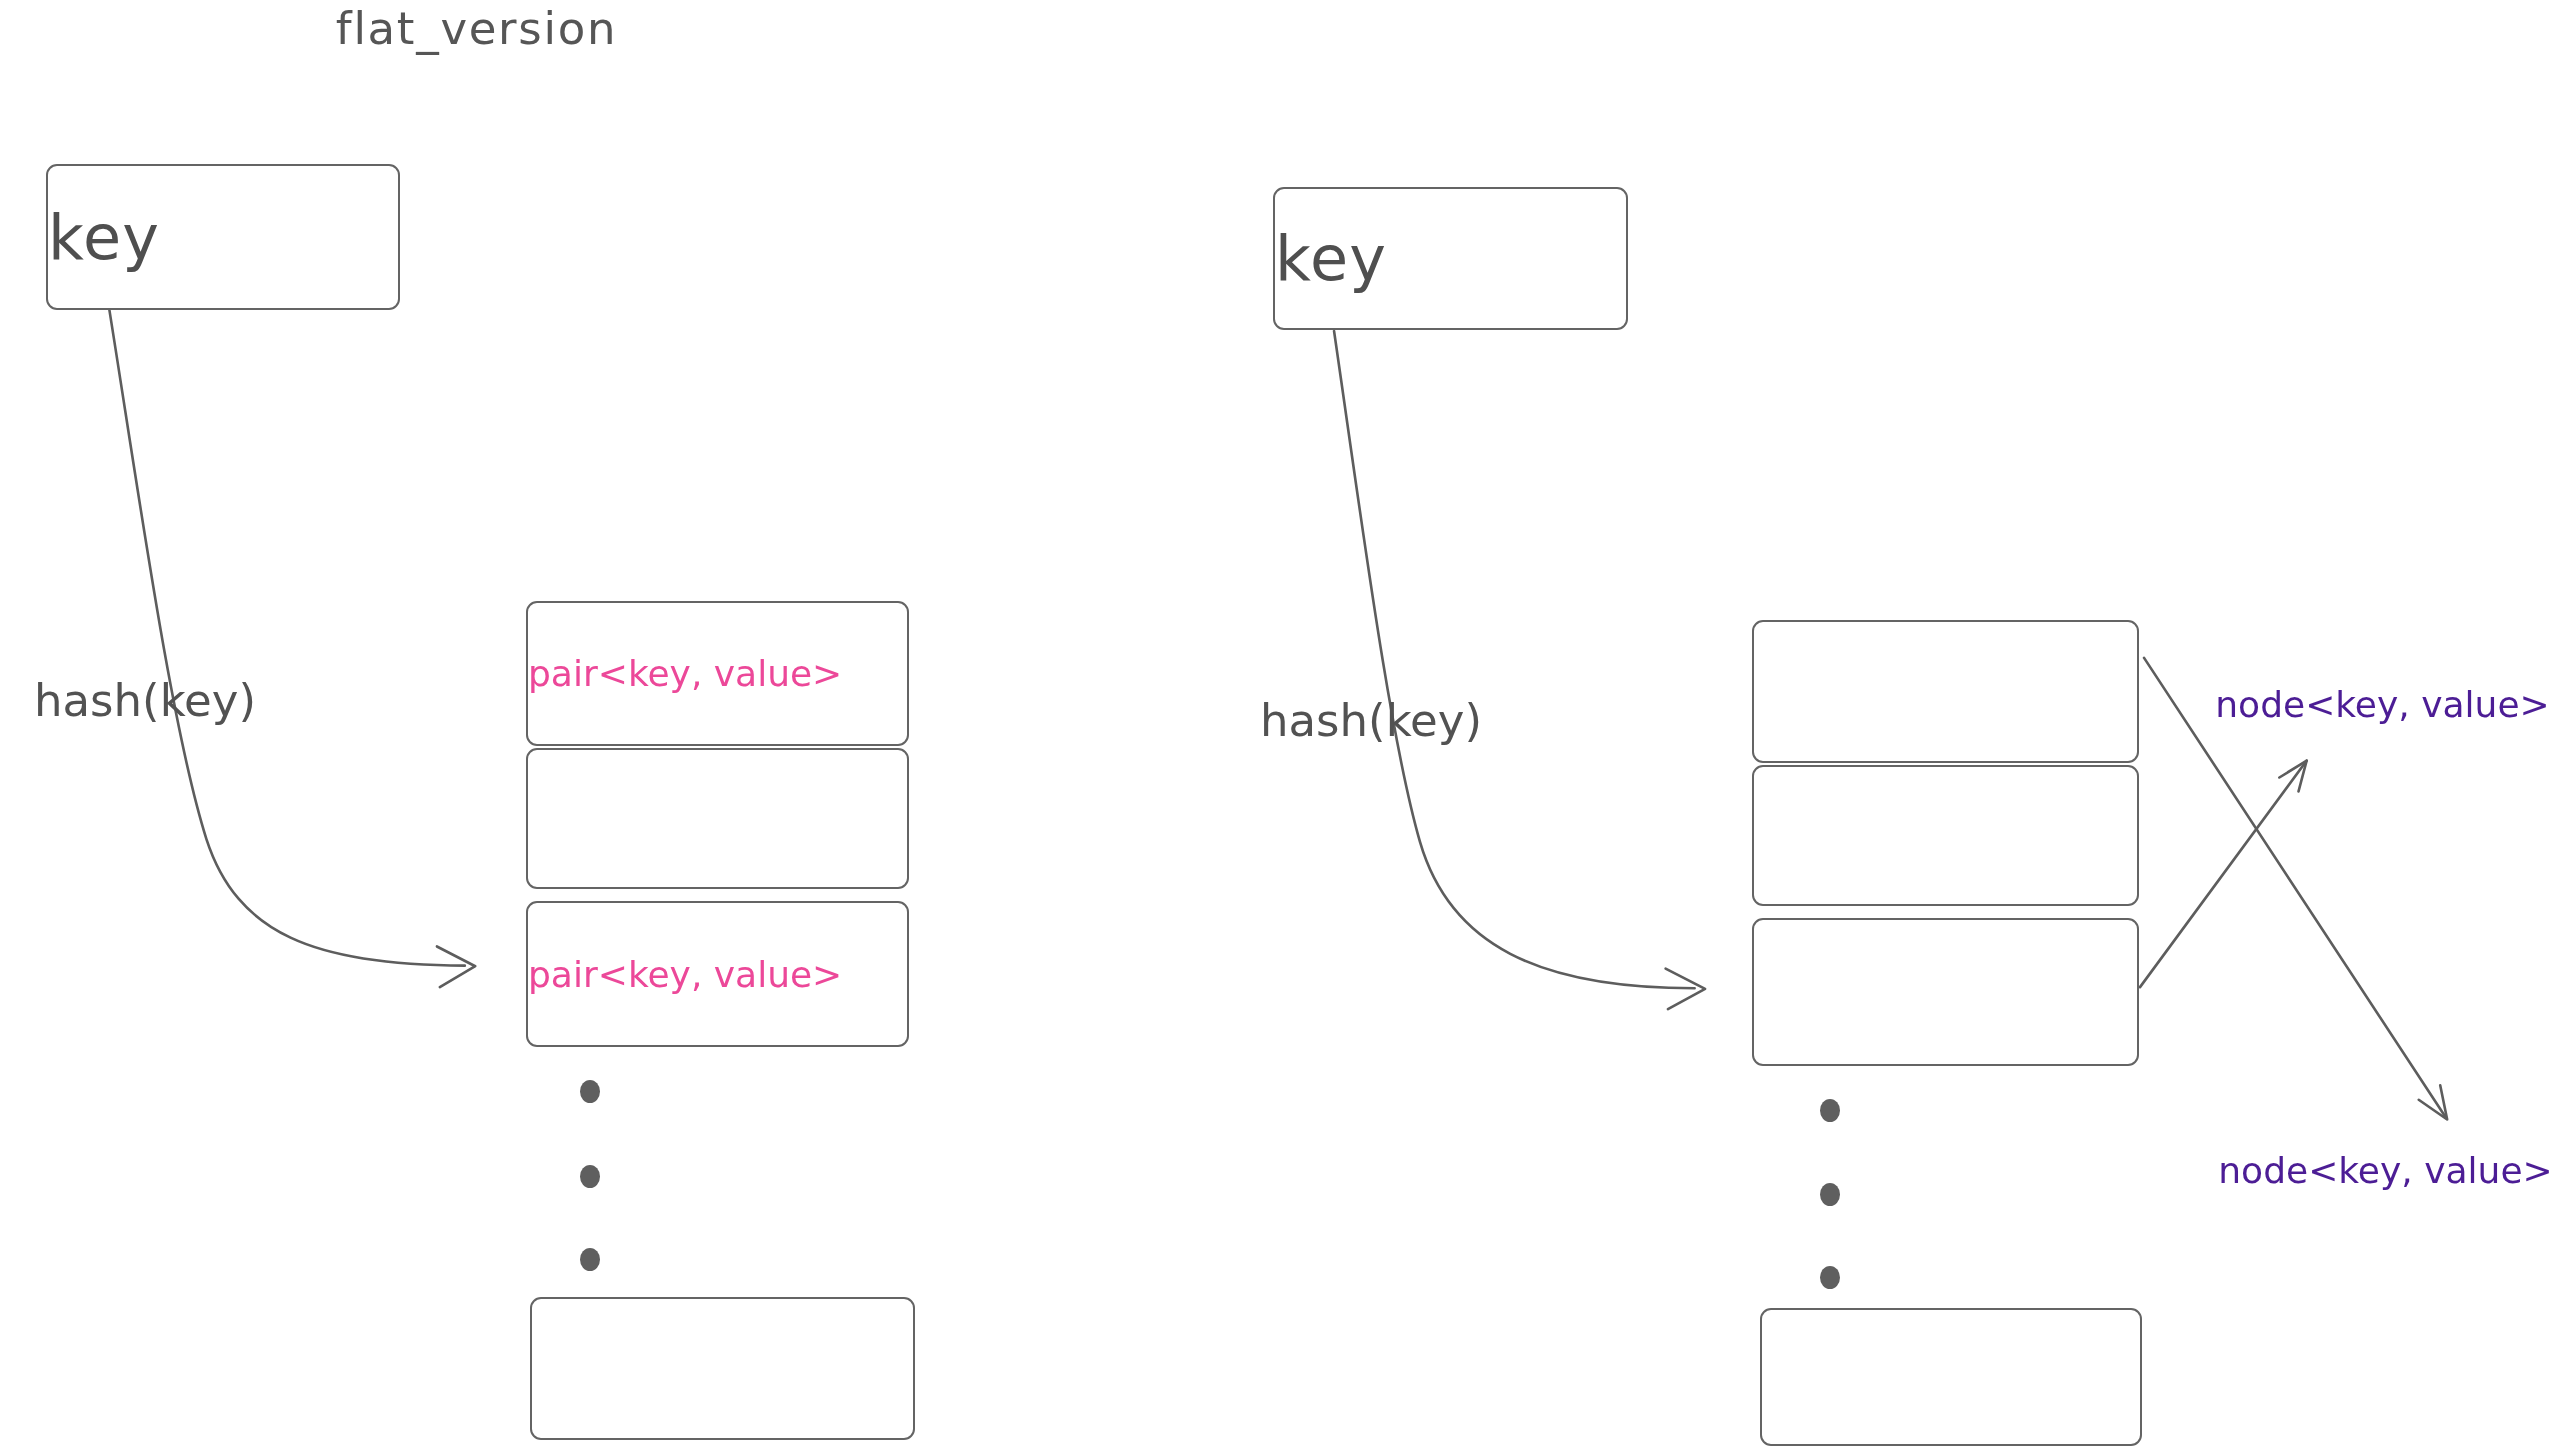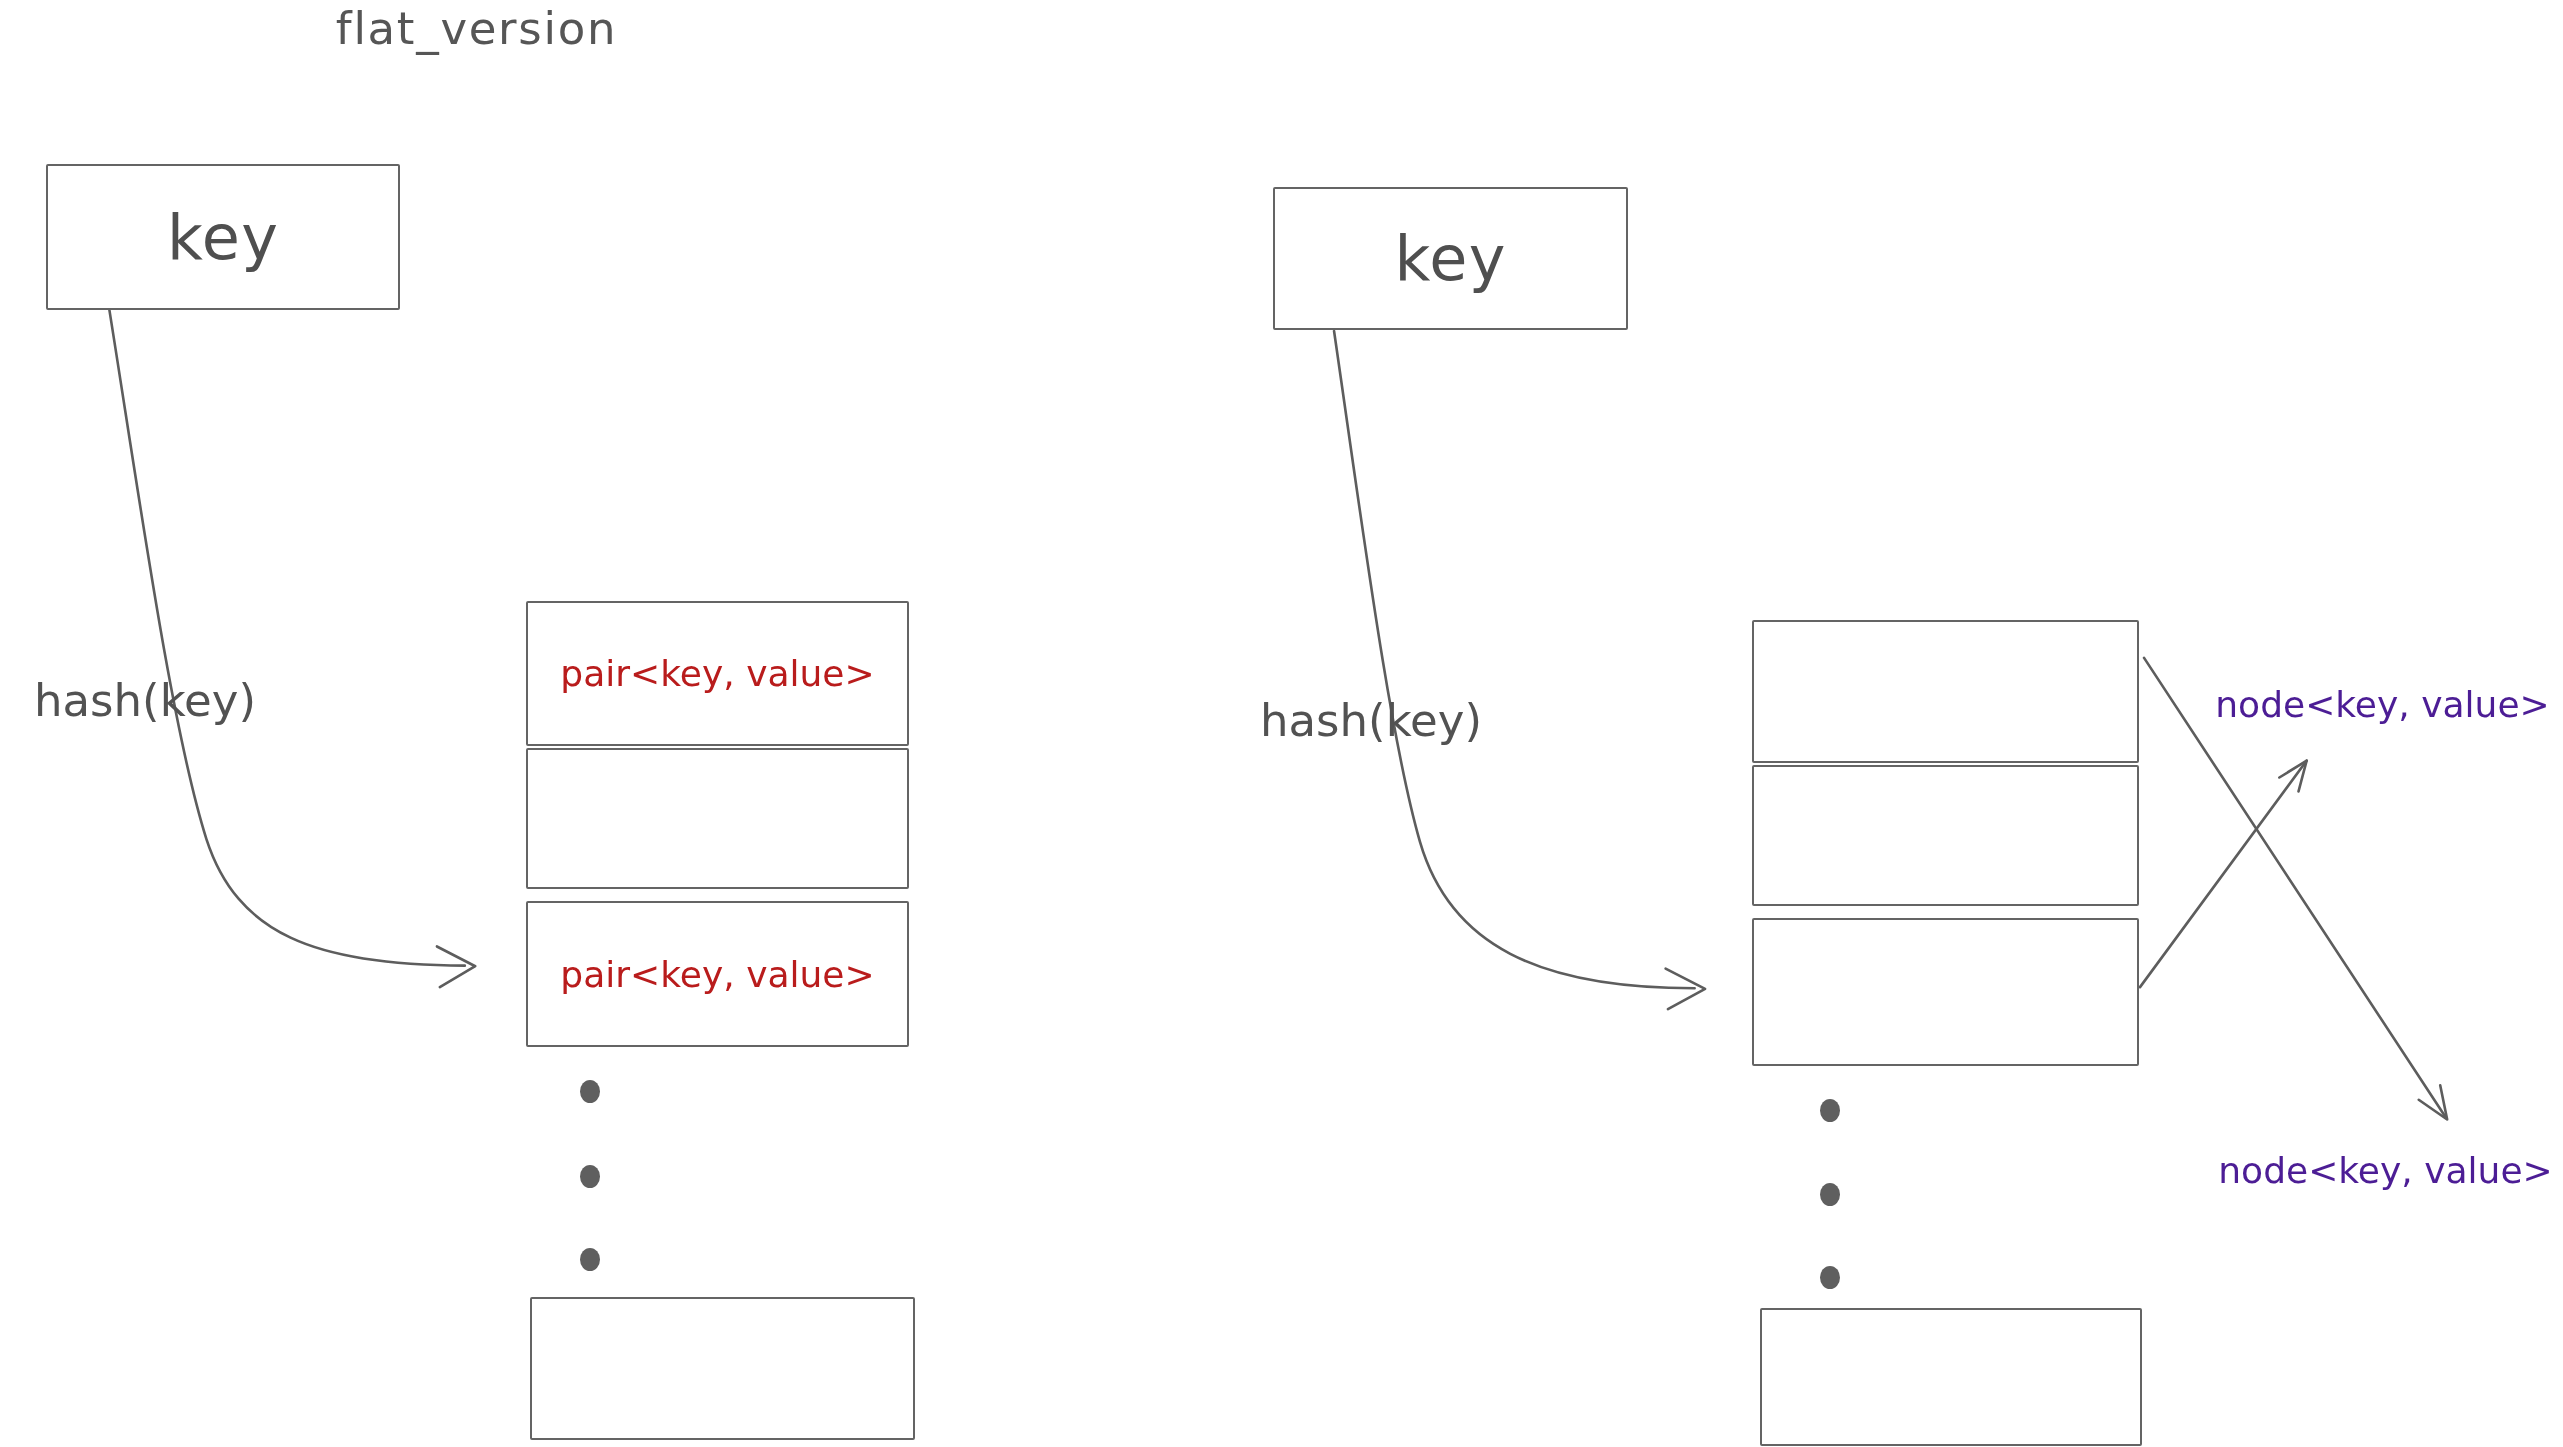--- a/index.html
+++ b/index.html
@@ -17,35 +17,35 @@
     text-align: center;
     font-size: 45px;
     letter-spacing: 1.7px;
     color: #565656;
     white-space: nowrap;
   }
   .box {
     position: absolute;
     background: #ffffff;
     border: 2.3px solid #646464;
-    border-radius: 2px;
+    border-radius: 11px;
     display: flex;
     align-items: center;
-    justify-content: center;
+    justify-content: flex-start;
     box-sizing: border-box;
   }
   .key-label { font-size: 62px; color: #4f4f4f; letter-spacing: 1.2px; }
   .hash-label {
     position: absolute;
     font-size: 45px;
     color: #525252;
     text-align: center;
     white-space: nowrap;
   }
-  .cell-label { font-size: 36px; color: #b91c1c; white-space: nowrap; }
+  .cell-label { font-size: 36px; color: #ec4899; white-space: nowrap; }
   .node-label {
     position: absolute;
     font-size: 36px;
     color: #4c1d95;
     text-align: center;
     white-space: nowrap;
   }
   .dot {
     position: absolute;
     width: 20px;

